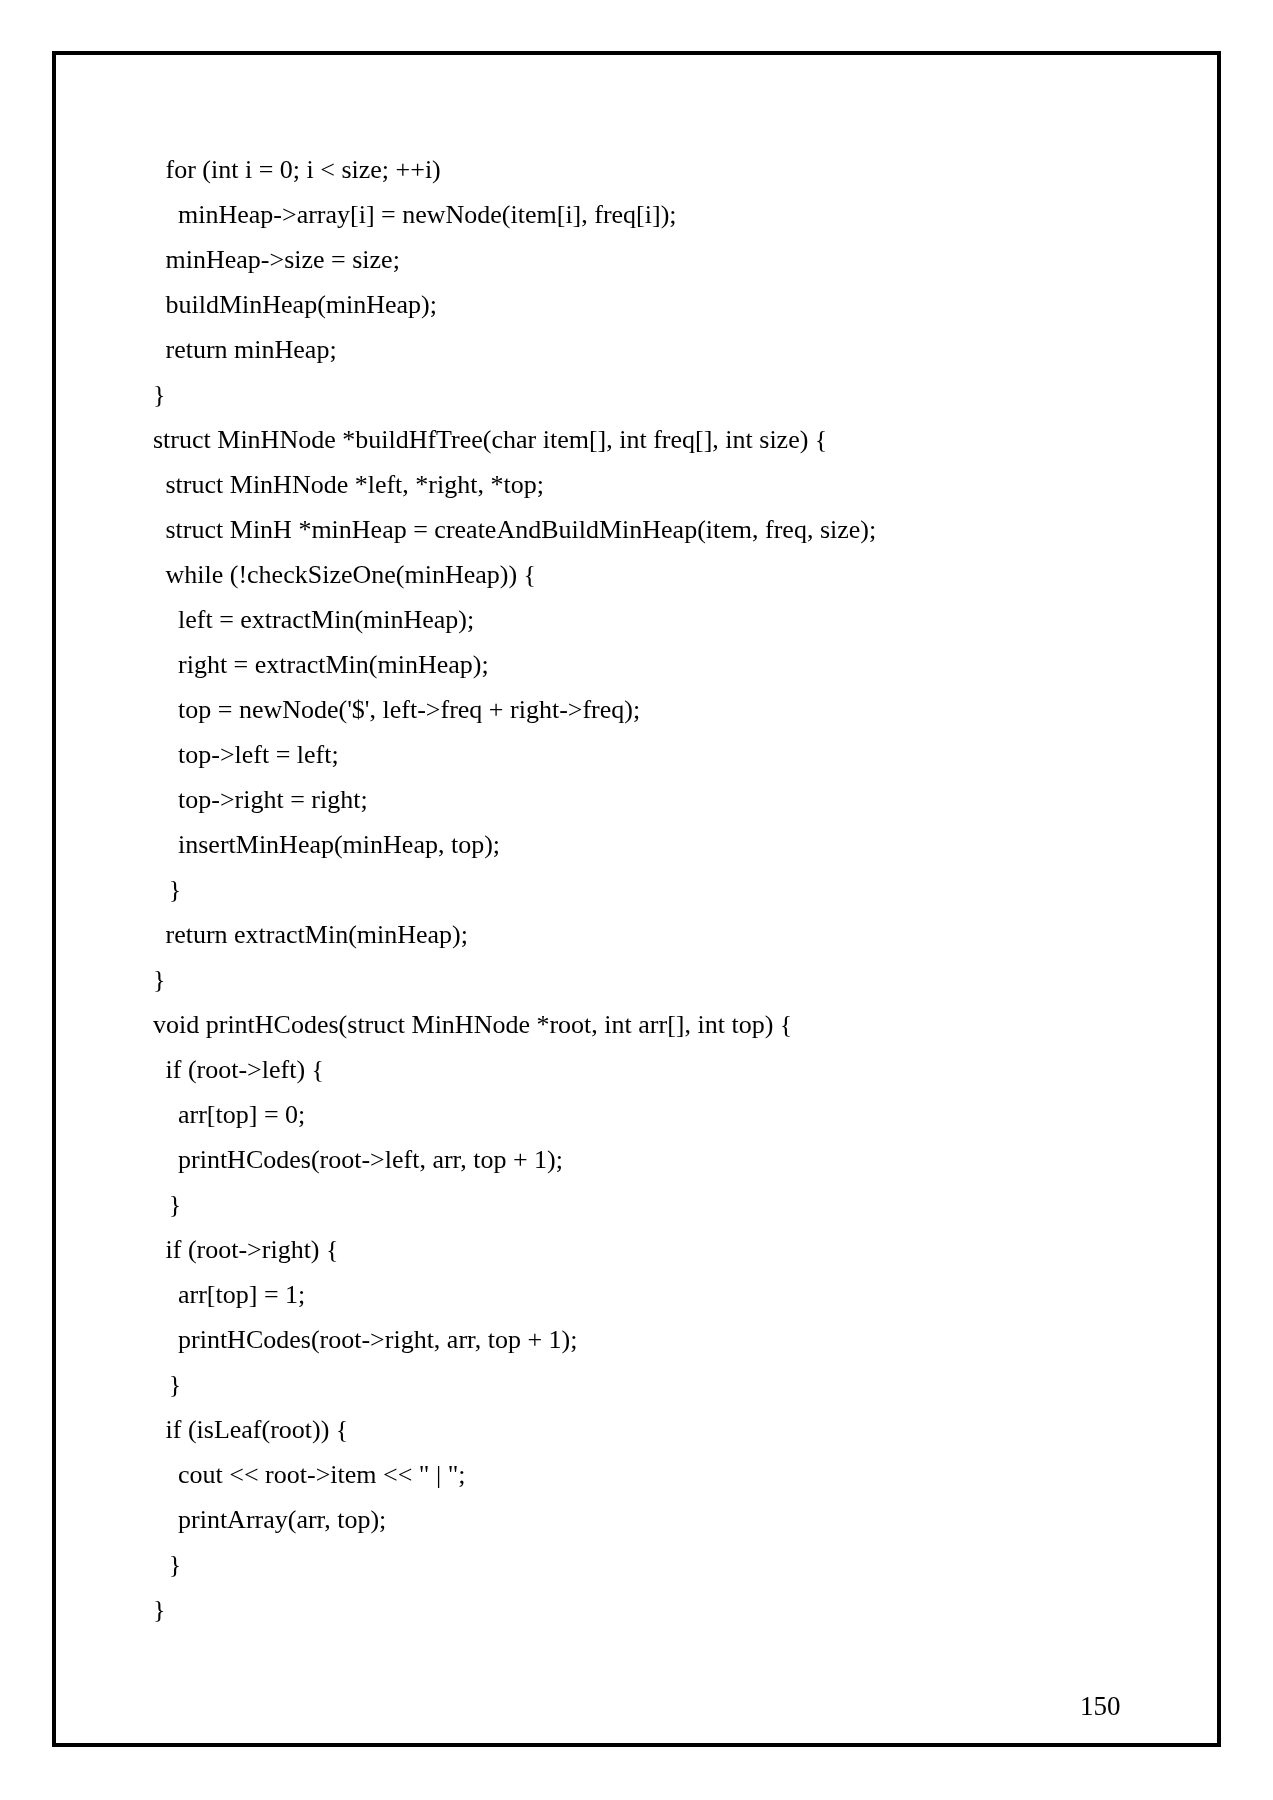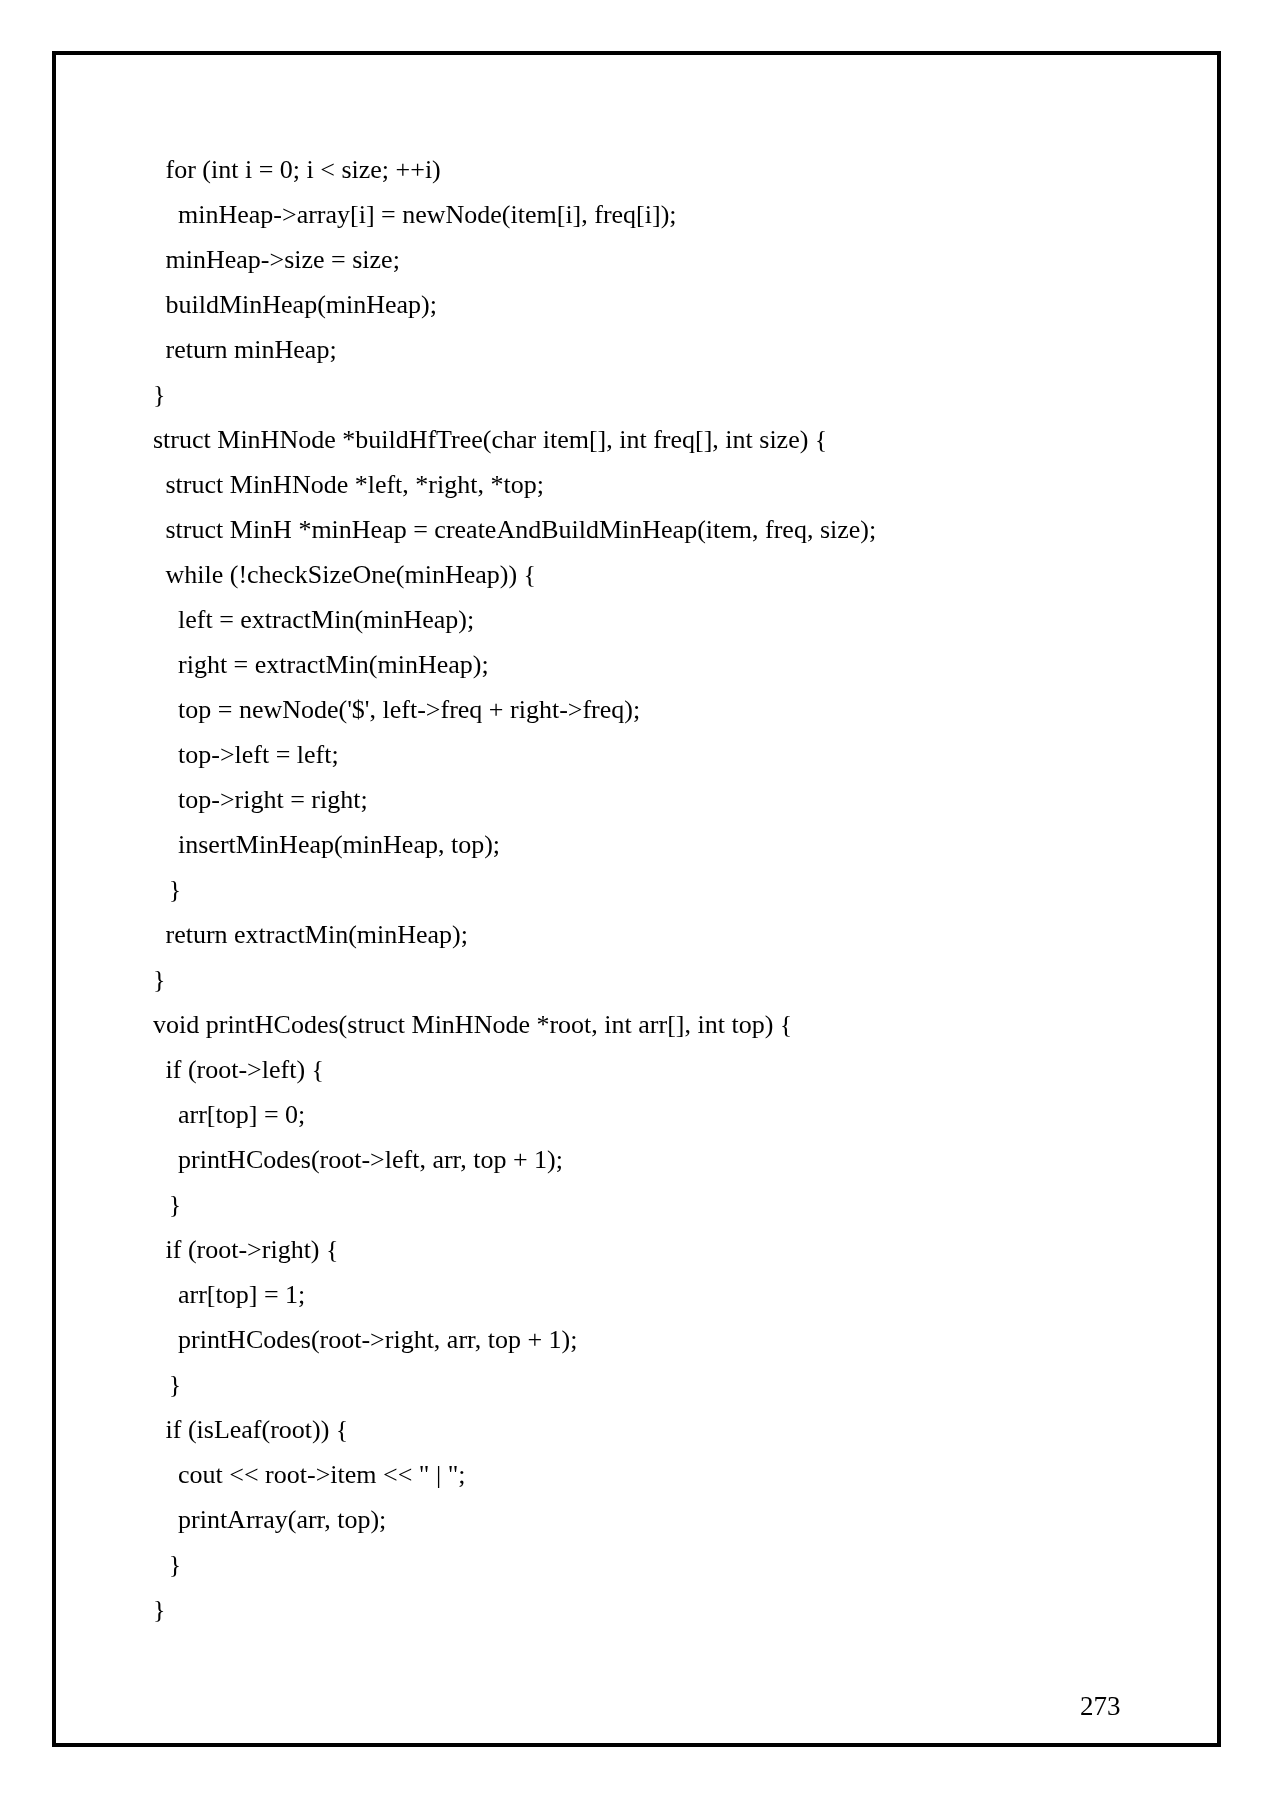--- a/index.html
+++ b/index.html
@@ -44,14 +44,14 @@
     font-size: 27px;
     line-height: 30px;
   }
 </style>
 </head>
 <body>
 
 <div class="page">
   <div class="page-border"></div>
   <div class="code-block"><div class="line" style="padding-left: 12.5px;">for (int i = 0; i &lt; size; ++i)</div><div class="line" style="padding-left: 25px;">minHeap-&gt;array[i] = newNode(item[i], freq[i]);</div><div class="line" style="padding-left: 12.5px;">minHeap-&gt;size = size;</div><div class="line" style="padding-left: 12.5px;">buildMinHeap(minHeap);</div><div class="line" style="padding-left: 12.5px;">return minHeap;</div><div class="line" style="padding-left: 0px;">}</div><div class="line" style="padding-left: 0px;">struct MinHNode *buildHfTree(char item[], int freq[], int size) {</div><div class="line" style="padding-left: 12.5px;">struct MinHNode *left, *right, *top;</div><div class="line" style="padding-left: 12.5px;">struct MinH *minHeap = createAndBuildMinHeap(item, freq, size);</div><div class="line" style="padding-left: 12.5px;">while (!checkSizeOne(minHeap)) {</div><div class="line" style="padding-left: 25px;">left = extractMin(minHeap);</div><div class="line" style="padding-left: 25px;">right = extractMin(minHeap);</div><div class="line" style="padding-left: 25px;">top = newNode('$', left-&gt;freq + right-&gt;freq);</div><div class="line" style="padding-left: 25px;">top-&gt;left = left;</div><div class="line" style="padding-left: 25px;">top-&gt;right = right;</div><div class="line" style="padding-left: 25px;">insertMinHeap(minHeap, top);</div><div class="line" style="padding-left: 15.625px;">}</div><div class="line" style="padding-left: 12.5px;">return extractMin(minHeap);</div><div class="line" style="padding-left: 0px;">}</div><div class="line" style="padding-left: 0px;">void printHCodes(struct MinHNode *root, int arr[], int top) {</div><div class="line" style="padding-left: 12.5px;">if (root-&gt;left) {</div><div class="line" style="padding-left: 25px;">arr[top] = 0;</div><div class="line" style="padding-left: 25px;">printHCodes(root-&gt;left, arr, top + 1);</div><div class="line" style="padding-left: 15.625px;">}</div><div class="line" style="padding-left: 12.5px;">if (root-&gt;right) {</div><div class="line" style="padding-left: 25px;">arr[top] = 1;</div><div class="line" style="padding-left: 25px;">printHCodes(root-&gt;right, arr, top + 1);</div><div class="line" style="padding-left: 15.625px;">}</div><div class="line" style="padding-left: 12.5px;">if (isLeaf(root)) {</div><div class="line" style="padding-left: 25px;">cout &lt;&lt; root-&gt;item &lt;&lt; " | ";</div><div class="line" style="padding-left: 25px;">printArray(arr, top);</div><div class="line" style="padding-left: 15.625px;">}</div><div class="line" style="padding-left: 0px;">}</div></div>
-  <div class="page-number">273</div>
+  <div class="page-number">150</div>
 </div>
 
 </body></html>

